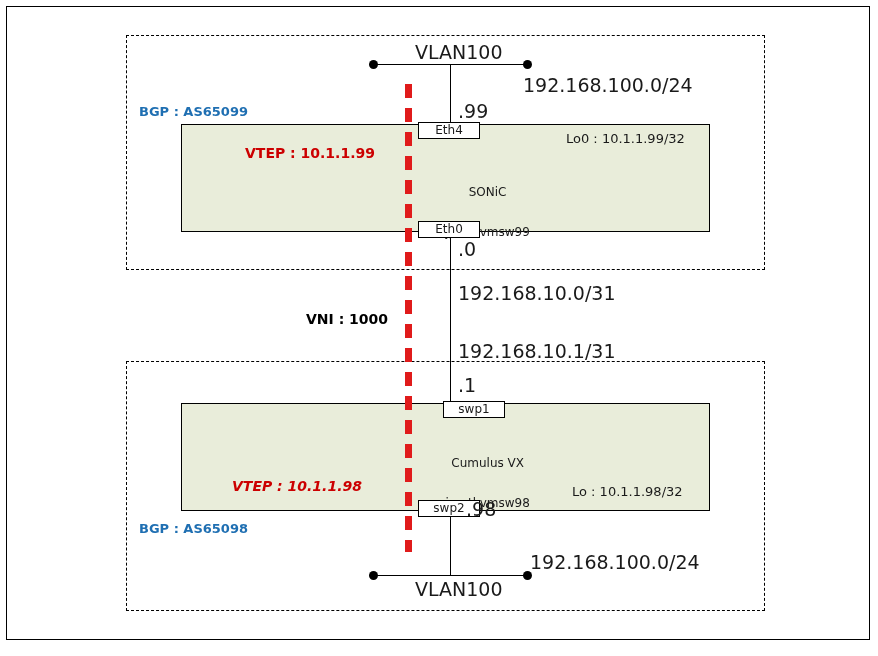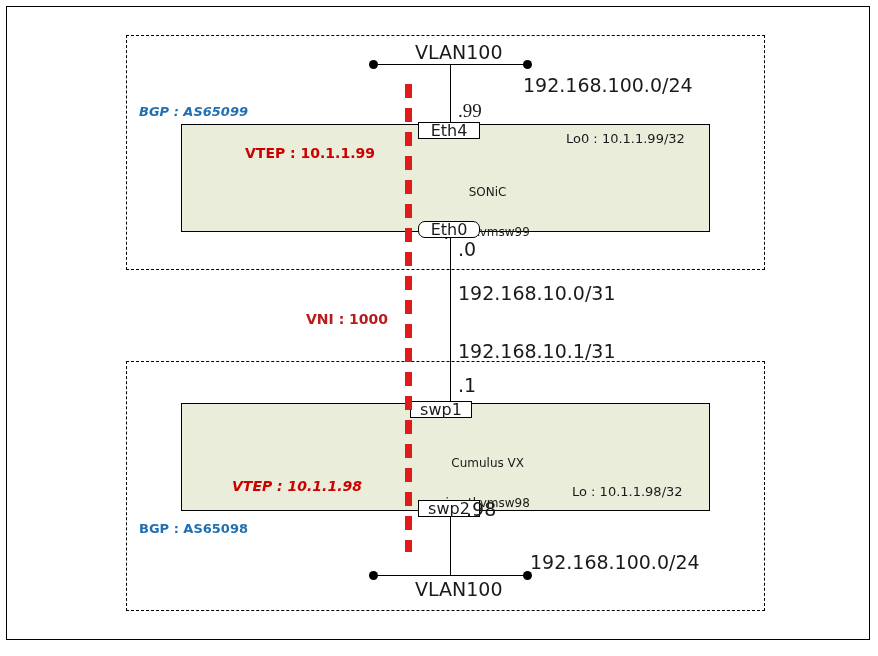--- a/index.html
+++ b/index.html
@@ -71,64 +71,64 @@
   }
   #lo-top    { left: 566px; top: 131px; }
   #lo-bottom { left: 572px; top: 484px; }
 
   
   .port {
     position: absolute;
     background: #ffffff;
     border: 1px solid #000000;
     box-sizing: border-box;
-    font-size: 16px;
+    font-size: 12px;
     color: #1a1a1a;
     text-align: center;
     line-height: 15px;
     height: 17px;
     width: 62px;
     white-space: nowrap;
   }
   #port-eth4 { left: 418px; top: 122px; }
-  #port-eth0 { left: 418px; top: 221px; border-radius: 7px; }
-  #port-swp1 { left: 410px; top: 401px; }
+  #port-eth0 { left: 418px; top: 221px; }
+  #port-swp1 { left: 443px; top: 401px; }
   #port-swp2 { left: 418px; top: 500px; }
 
   
   .vtep-label {
     position: absolute;
     font-size: 14px;
     font-weight: bold;
     color: #cc0000;
     white-space: nowrap;
   }
   #vtep-top    { left: 233px; top: 145px; margin-left: 12px; }
   #vtep-bottom { left: 232px; top: 478px; font-style: italic; }
 
   
   #vni-label {
     position: absolute;
     left: 306px;
     top: 311px;
     font-size: 14px;
     font-weight: bold;
-    color: #b91c1c;
+    color: #000000;
     white-space: nowrap;
   }
 
   
   .bgp-label {
     position: absolute;
     font-size: 13px;
     font-weight: bold;
     color: #1f6fb2;
     white-space: nowrap;
   }
-  #bgp-top    { left: 139px; top: 104px; font-style: italic; }
+  #bgp-top    { left: 139px; top: 104px; }
   #bgp-bottom { left: 139px; top: 521px; }
 
   
   #vxlan-tunnel {
     position: absolute;
     left: 405px;
     top: 84px;
     width: 7px;
     height: 468px;
     background-image: repeating-linear-gradient(
@@ -172,21 +172,21 @@
   .annot {
     position: absolute;
     font-size: 19px;
     color: #1a1a1a;
     white-space: nowrap;
   }
   #vlan-text-top     { left: 415px; top: 41px; }
   #vlan-text-bottom  { left: 415px; top: 578px; }
   #subnet-top        { left: 523px; top: 74px; }
   #subnet-bottom     { left: 530px; top: 551px; }
-  #ip-dot99          { left: 458px; top: 100px; font-family: Liberation Serif, serif; }
+  #ip-dot99          { left: 458px; top: 100px; }
   #ip-dot0           { left: 458px; top: 238px; }
   #ip-dot1           { left: 458px; top: 374px; }
   #ip-dot98          { left: 458px; top: 498px; margin-left: 8px; }
   #link-net-top      { left: 458px; top: 282px; }
   #link-net-bottom   { left: 458px; top: 340px; }
 </style>
 </head>
 <body>
 
 <div id="canvas">

